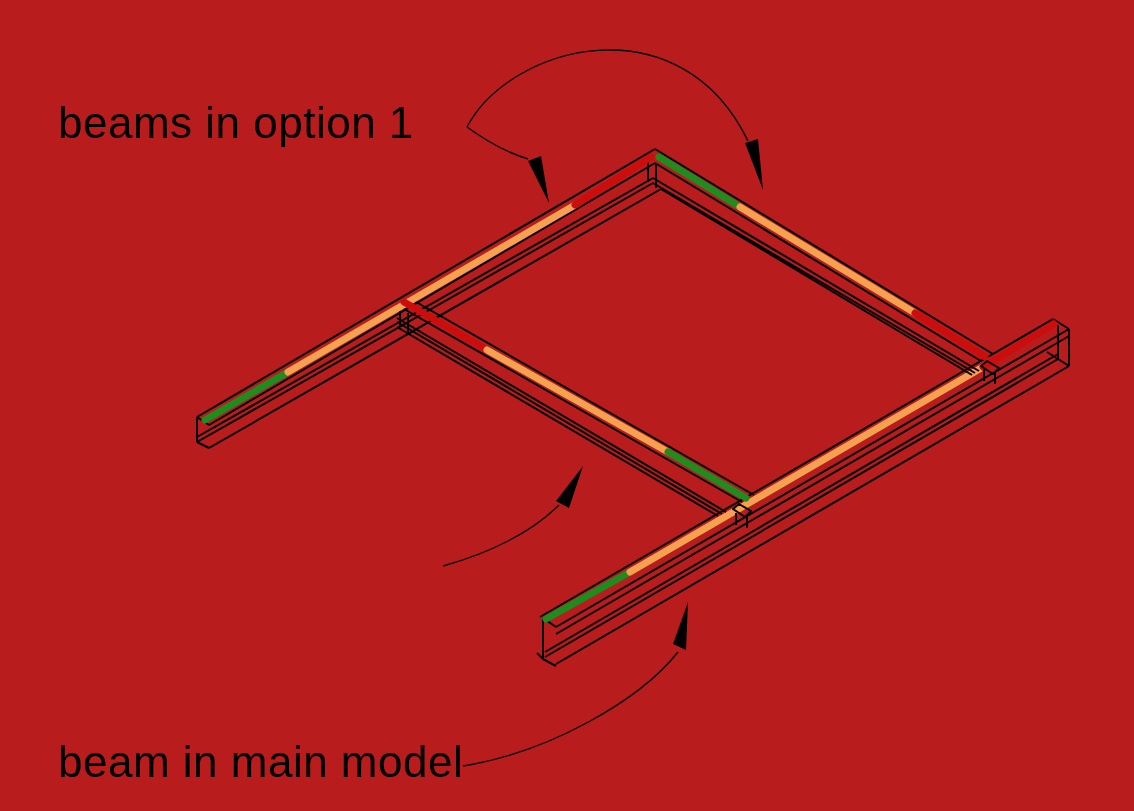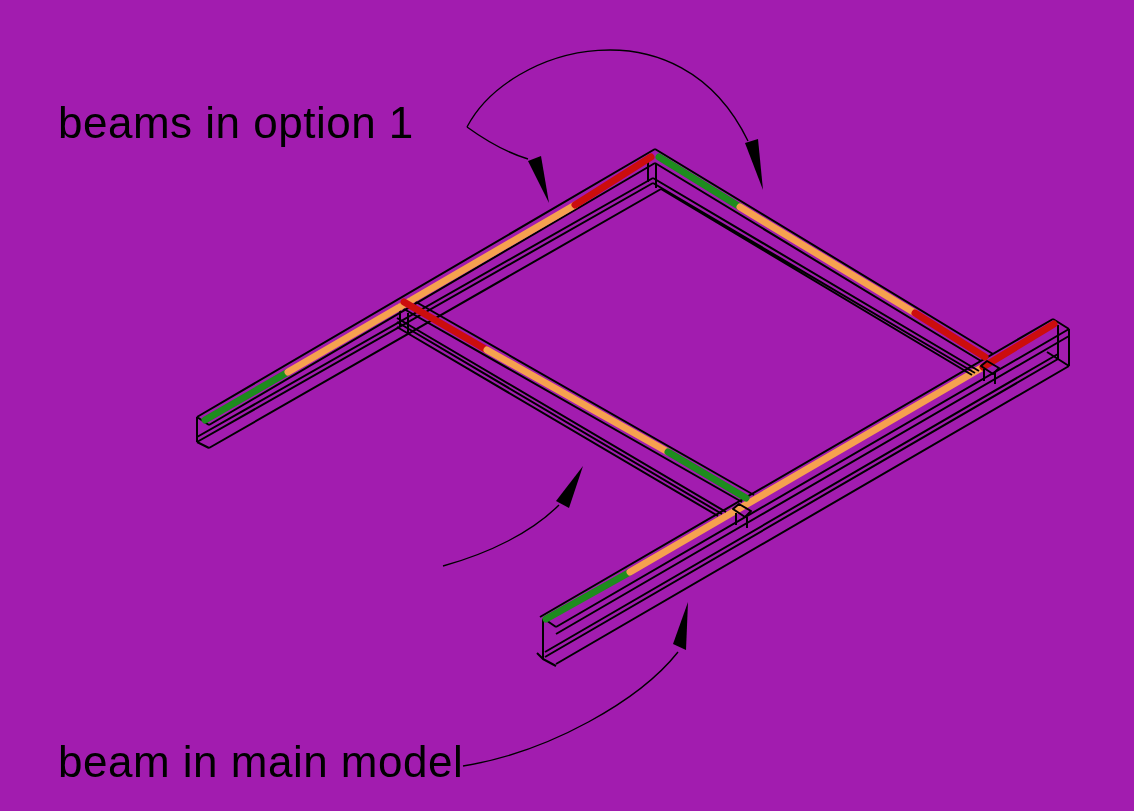--- a/index.html
+++ b/index.html
@@ -1,20 +1,20 @@
 <!DOCTYPE html>
 <html><head>
 <meta charset="utf-8">
 <style>
   html,body{margin:0;padding:0;}
   body{
     width:1134px;height:811px;background:#ffffff;overflow:hidden;
     font-family:"Liberation Sans","DejaVu Sans",sans-serif;
   }
-  .stage{position:relative;width:1134px;height:811px;background:#a21caf;}
+  .stage{position:relative;width:1134px;height:811px;background:#b91c1c;}
   svg.drawing{position:absolute;left:0;top:0;}
   .label{
     position:absolute;
     font-size:44px;
     line-height:1.0;
     color:#000;
     white-space:nowrap;
     letter-spacing:0.5px;
   }
   .label-1{left:58px;top:101px;}

